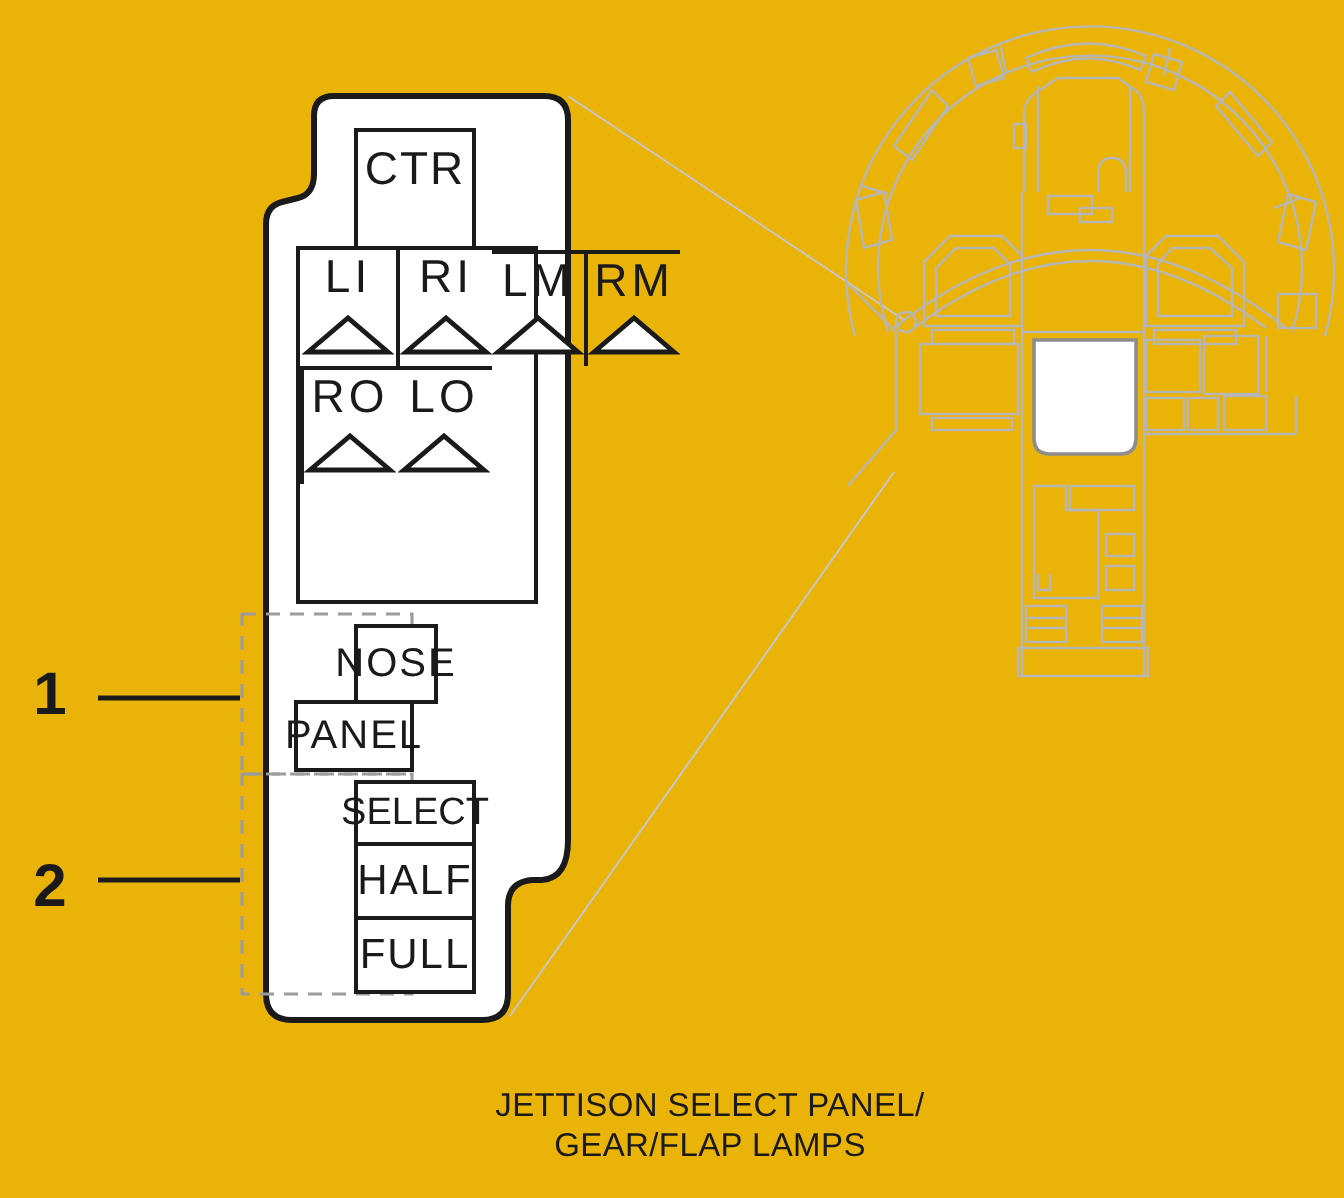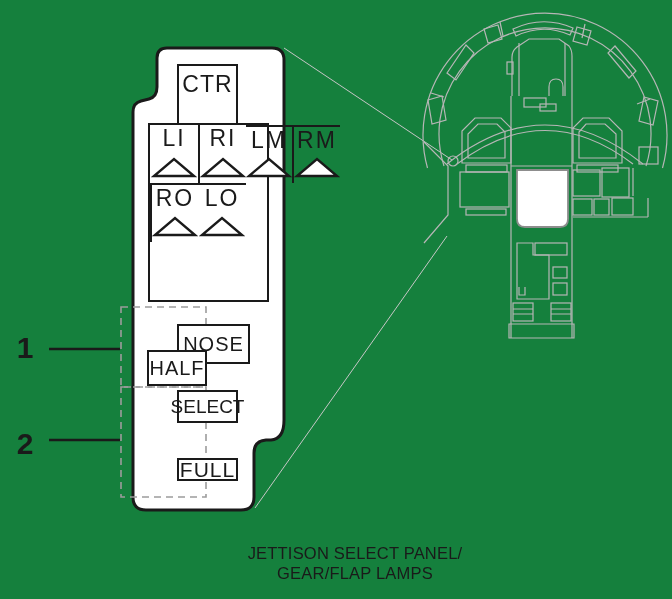--- a/index.html
+++ b/index.html
@@ -4,21 +4,21 @@
 <style>
   :root{
     --line:#1a1a1a;
     --dashed:#9c9c9c;
     --cockpit:#b6b6b6;
     --highlight:#8d8d8d;
     --callout:#c6c6c6;
   }
   html,body{margin:0;padding:0;background:#fff;}
   #stage{
-    position:relative;width:672px;height:599px;background:#15803d;overflow:hidden;
+    position:relative;width:672px;height:599px;background:#eab308;overflow:hidden;
     font-family:"Liberation Sans", sans-serif;color:var(--line);
   }
   #bg{position:absolute;left:0;top:0;z-index:0;}
   .box{
     position:absolute;z-index:2;background:#fff;border:2px solid var(--line);
     box-sizing:border-box;display:flex;align-items:center;justify-content:center;
     font-size:20px;letter-spacing:1px;line-height:1;white-space:nowrap;
   }
   .box.tight{font-size:19px;letter-spacing:0;}
   #ctr-box{left:177px;top:64px;width:61px;height:61px;align-items:flex-start;padding-top:7px;font-size:23px;}
@@ -28,26 +28,26 @@
     display:grid;grid-template-columns:1fr 1fr 1fr 1fr;grid-template-rows:1fr 1fr 1fr;
   }
   .cell{
     display:flex;flex-direction:column;align-items:center;box-sizing:border-box;
   }
   .cell.bl{border-left:2px solid var(--line);}
   .cell.bt{border-top:2px solid var(--line);}
   .cell .lbl{font-size:23px;letter-spacing:2px;line-height:1;margin-top:2px;}
   .tri{margin-top:auto;margin-bottom:4px;display:block;}
   .tri polygon{fill:#fff;stroke:var(--line);stroke-width:2.4;stroke-linejoin:miter;}
-  #nose-box {left:177px;top:324px;width:73px;height:40px;}
+  #nose-box {left:177px;top:312px;width:42px;height:40px;}
   #left-box {left:147px;top:350px;width:60px;height:36px;}
   #right-box{left:205px;top:350px;width:62px;height:36px;}
   #flaps-box{left:177px;top:390px;width:61px;height:33px;}
   #half-box {left:177px;top:421px;width:61px;height:39px;font-size:21px;}
-  #full-box {left:177px;top:458px;width:61px;height:23px;font-size:21px;}
+  #full-box {left:177px;top:458px;width:61px;height:39px;font-size:21px;}
   .callout-num{
     position:absolute;z-index:2;width:30px;text-align:center;
     font-size:30px;font-weight:bold;line-height:1;color:var(--line);
   }
   #callout-1{left:10px;top:333px;}
   #callout-2{left:10px;top:429px;}
   #caption{
     position:absolute;z-index:2;left:200px;top:543px;width:310px;
     text-align:center;font-size:16.5px;font-weight:normal;line-height:20px;letter-spacing:0.2px;
   }
@@ -183,25 +183,28 @@
       <svg class="tri" width="46" height="24" viewBox="0 0 46 24">
           <polygon points="3,21 43,21 23,4"></polygon>
         </svg>
     </div>
   </div>
 
   <div class="box" id="nose-box">
     <span>NOSE</span>
   </div>
   <div class="box" id="left-box">
-    <span>HALF</span>
+    <span>PANEL</span>
   </div>
 
   <div class="box tight" id="flaps-box">
     <span>SELECT</span>
+  </div>
+  <div class="box" id="half-box">
+    <span>HALF</span>
   </div>
   <div class="box" id="full-box">
     <span>FULL</span>
   </div>
 
   <div class="callout-num" id="callout-1">1</div>
   <div class="callout-num" id="callout-2">2</div>
 
   <div id="caption">
     <div>JETTISON SELECT PANEL/</div>

